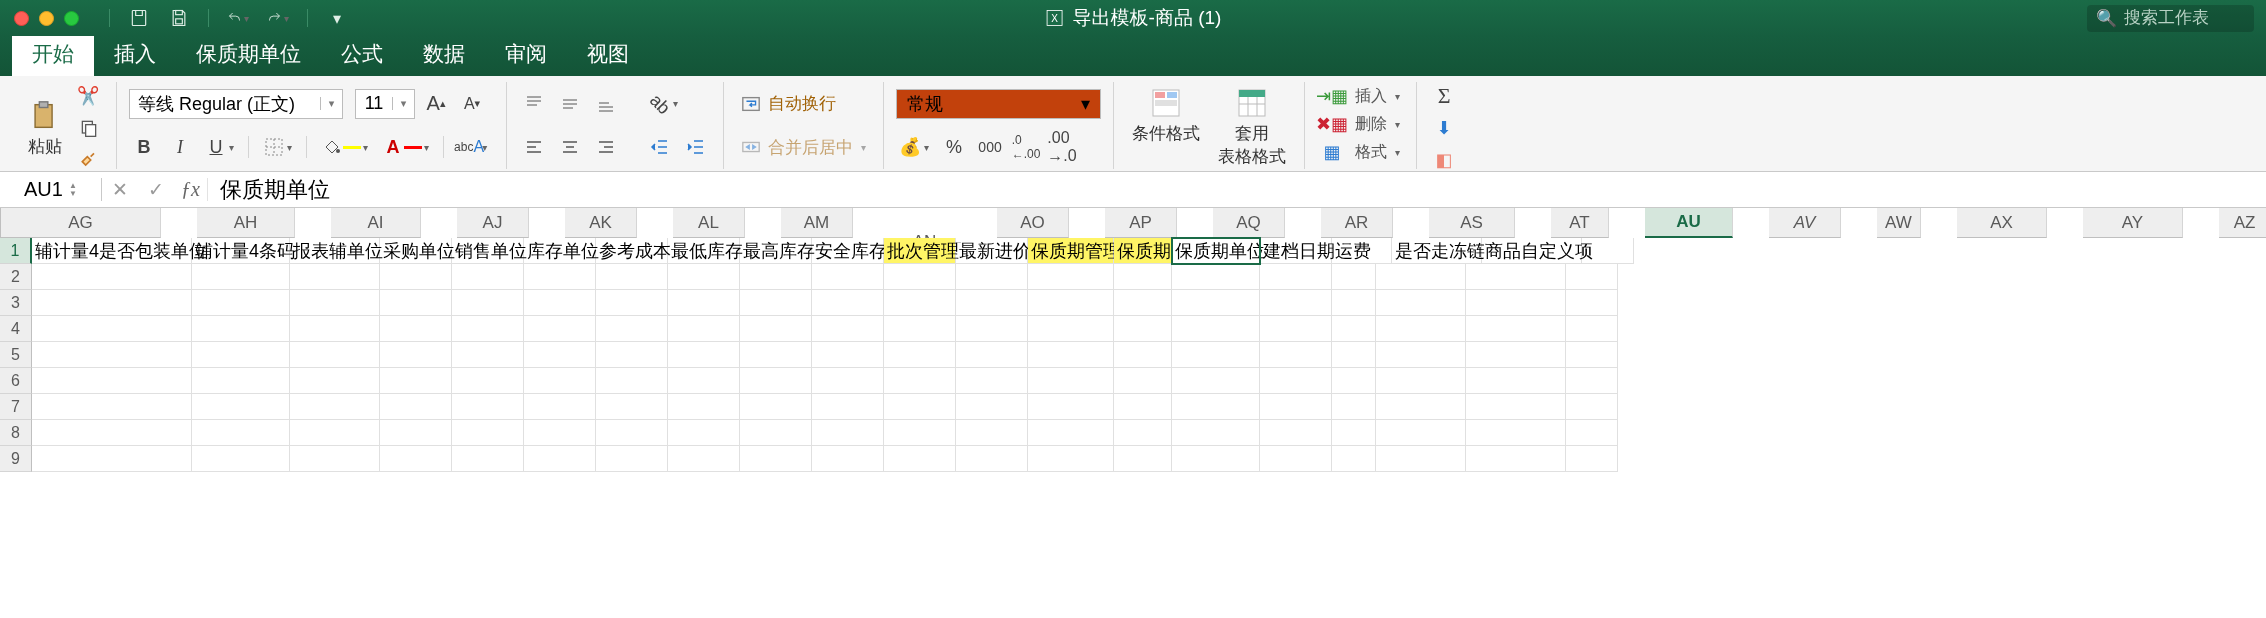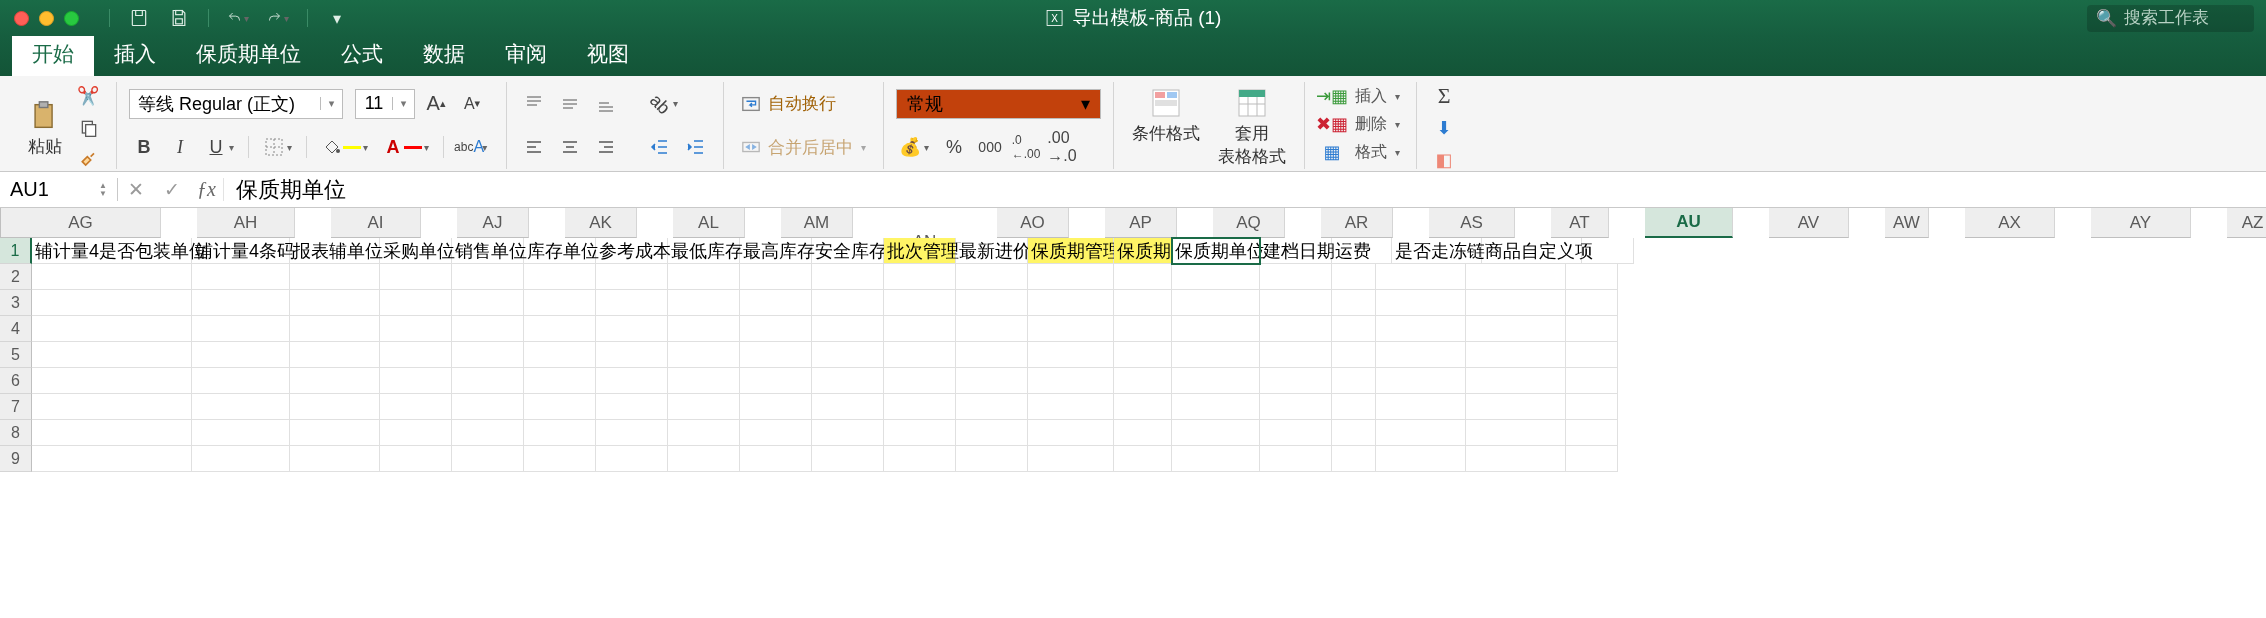--- a/index.html
+++ b/index.html
@@ -42,21 +42,21 @@
 .size-sel { display:flex; align-items:center; border:1px solid #bcbcbc; height:30px; background:#fff; margin-left:6px; }
 .size-sel input { border:none; width:36px; text-align:center; font-size:18px; outline:none; }
 .icn { width:22px; height:22px; display:flex; align-items:center; justify-content:center; font-size:18px; color:#444; }
 .icn svg { width:20px; height:20px; }
 .underline-bar { border-bottom:3px solid; padding-bottom:1px; }
 .num-sel { display:flex; align-items:center; border:1px solid #bcbcbc; height:30px; background:#c2410c; flex:1; }
 .num-sel span { padding:0 10px; font-size:18px; }
 
 
 .fbar { height:36px; border-bottom:1px solid #c9c9c9; display:flex; align-items:center; background:#fff; }
-.namebox { width:118px; border-right:1px solid #c9c9c9; display:flex; align-items:center; padding:0 10px; font-size:20px; }
+.namebox { width:102px; border-right:1px solid #c9c9c9; display:flex; align-items:center; padding:0 24px; font-size:20px; }
 .namebox .stepper { margin-left:auto; display:flex; flex-direction:column; font-size:8px; color:#888; line-height:8px; }
 .fbtn { width:36px; text-align:center; color:#9a9a9a; font-size:19px; }
 .fx { font-style:italic; font-family:"Times New Roman",serif; font-size:20px; color:#666; width:34px; text-align:center; border-right:1px solid #e3e3e3; }
 .fval { padding:0 12px; font-size:22px; }
 
 
 .grid-wrap { display:flex; height:calc(618px - 36px - 40px - 96px - 36px); }
 .corner { width:32px; height:30px; background:#eee; border-right:1px solid #bfbfbf; border-bottom:1px solid #bfbfbf; position:relative; }
 .corner::after { content:""; position:absolute; right:3px; bottom:3px; border:7px solid transparent; border-right-color:#b7b7b7; border-bottom-color:#b7b7b7; }
 .cols { display:flex; height:30px;gap:36px; }
@@ -440,21 +440,21 @@
         <div class="colh" style="width: 72px;">AL</div>
         <div class="colh" style="width: 72px;">AM</div>
         <div class="colh" style="width: 72px; margin-top: 34px;">AN</div>
         <div class="colh" style="width: 72px;">AO</div>
         <div class="colh" style="width: 72px;">AP</div>
         <div class="colh" style="width: 72px;">AQ</div>
         <div class="colh" style="width: 72px;">AR</div>
         <div class="colh" style="width: 86px;">AS</div>
         <div class="colh" style="width: 58px;">AT</div>
         <div class="colh sel" style="width: 88px;">AU</div>
-        <div class="colh" style="width: 80px;">AV</div>
+        <div class="colh" style="width: 72px; font-style: italic;">AV</div>
         <div class="colh" style="width: 44px;">AW</div>
         <div class="colh" style="width: 90px;">AX</div>
         <div class="colh" style="width: 100px;">AY</div>
         <div class="colh" style="width: 52px;">AZ</div>
       </div>
   </div>
   <div class="grid-body">
     <div class="cell-row-labels" id="rowheaders">
         <div class="rowh sel">1</div>
         <div class="rowh">2</div>

